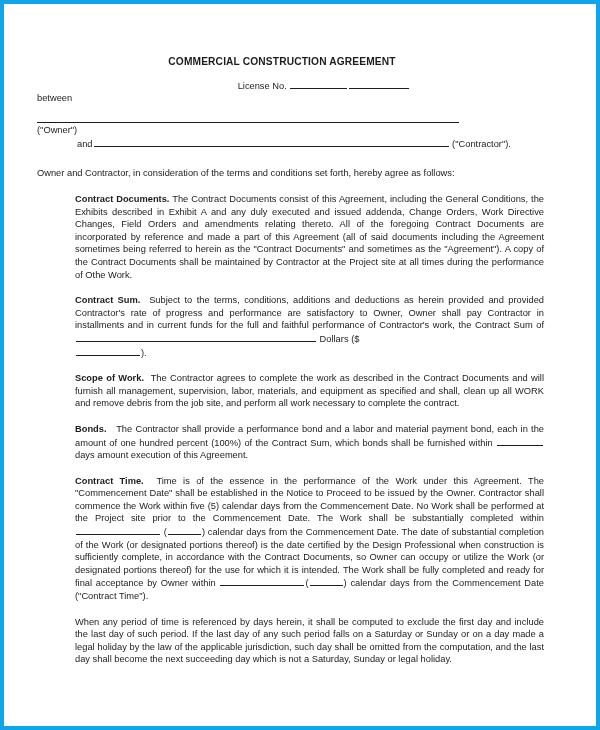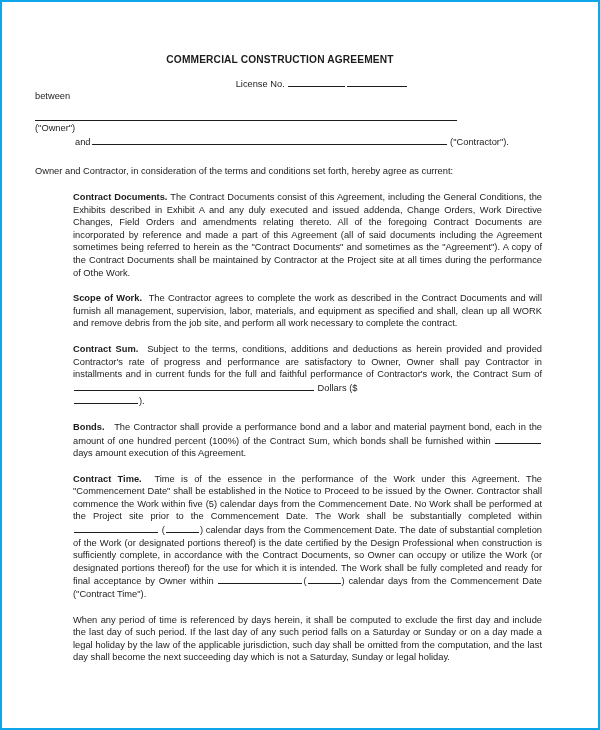--- a/index.html
+++ b/index.html
@@ -8,21 +8,21 @@
     background: #ffffff;
   }
   body {
     font-family: "Liberation Sans", sans-serif;
   }
   .page {
     position: relative;
     width: 600px;
     height: 730px;
     background: #ffffff;
-    border: 2px solid #0ea5e9;
+    border: 4px solid #0ea5e9;
     box-sizing: border-box;
     overflow: hidden;
   }
   .doc {
     position: absolute;
     left: 33px;
     top: 0;
     width: 500px;
     height: 730px;
     color: #1c1c1c;
@@ -135,38 +135,38 @@
 
     <div class="owner-block">
       <div class="owner-rule"></div>
       <div class="owner-label">("Owner")</div>
       <div class="contractor-row">
         <span class="and-indent"></span><span>and</span><span class="rule w-contractor"></span>
         <span>("Contractor").</span>
       </div>
     </div>
 
-    <div class="lead-in">Owner and Contractor, in consideration of the terms and conditions set forth, hereby agree as current:</div>
+    <div class="lead-in">Owner and Contractor, in consideration of the terms and conditions set forth, hereby agree as follows:</div>
 
     <div class="clause">
       <span class="run">Contract Documents.</span>
       <span>The Contract Documents consist of this Agreement, including the General Conditions, the Exhibits described in Exhibit A  and any duly executed and issued addenda, Change Orders, Work Directive Changes, Field Orders and amendments relating thereto. All of the foregoing Contract Documents are incorporated by reference and made a part of this Agreement (all of said documents including the Agreement sometimes being referred to herein as the "Contract Documents" and sometimes as the "Agreement"). A copy of the Contract Documents shall be maintained by Contractor at the Project site at all times during the performance of Othe Work.</span>
-    </div>
-
-    <div class="clause">
-      <span class="run">Scope of Work.</span>
-      &nbsp;<span>The Contractor agrees to complete the work as described in the Contract Documents and will furnish all management, supervision, labor, materials, and equipment as specified  and shall, clean up all WORK and remove debris from the job site, and perform all work necessary to complete the contract.</span>
     </div>
 
     <div class="clause">
       <span class="run">Contract Sum.</span>
       &nbsp;<span>Subject to the terms, conditions, additions and deductions as herein provided and provided Contractor's rate of progress and performance are satisfactory to Owner, Owner shall pay Contractor in installments and in current funds for the full and faithful performance of Contractor's work, the Contract Sum of</span><span class="rule w-sum"></span>
       <span>Dollars</span>
       <span>($</span><br>
       <span class="rule w-cents"></span><span>).</span>
+    </div>
+
+    <div class="clause">
+      <span class="run">Scope of Work.</span>
+      &nbsp;<span>The Contractor agrees to complete the work as described in the Contract Documents and will furnish all management, supervision, labor, materials, and equipment as specified  and shall, clean up all WORK and remove debris from the job site, and perform all work necessary to complete the contract.</span>
     </div>
 
     <div class="clause">
       <span class="run">Bonds.</span>
       &nbsp;&nbsp;<span>The Contractor shall provide a performance bond and a labor and material payment bond, each in the amount of one hundred percent (100%) of the Contract Sum, which bonds shall be furnished within</span>
       <span class="rule w-bond"></span>
       <span>days amount execution of this Agreement.</span>
     </div>
 
 

